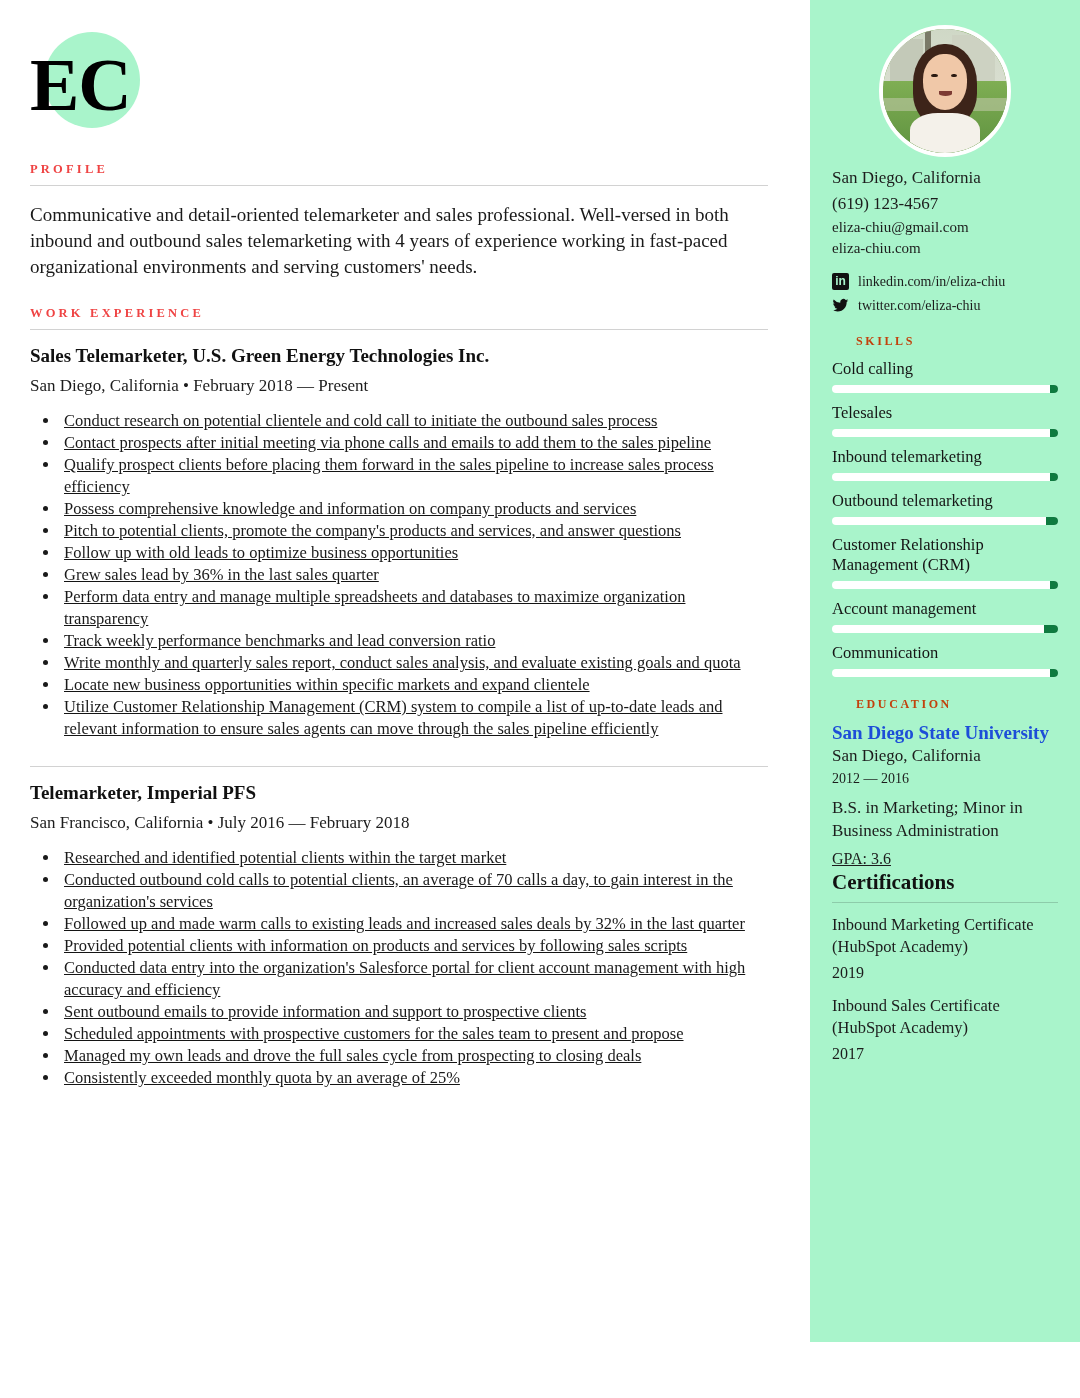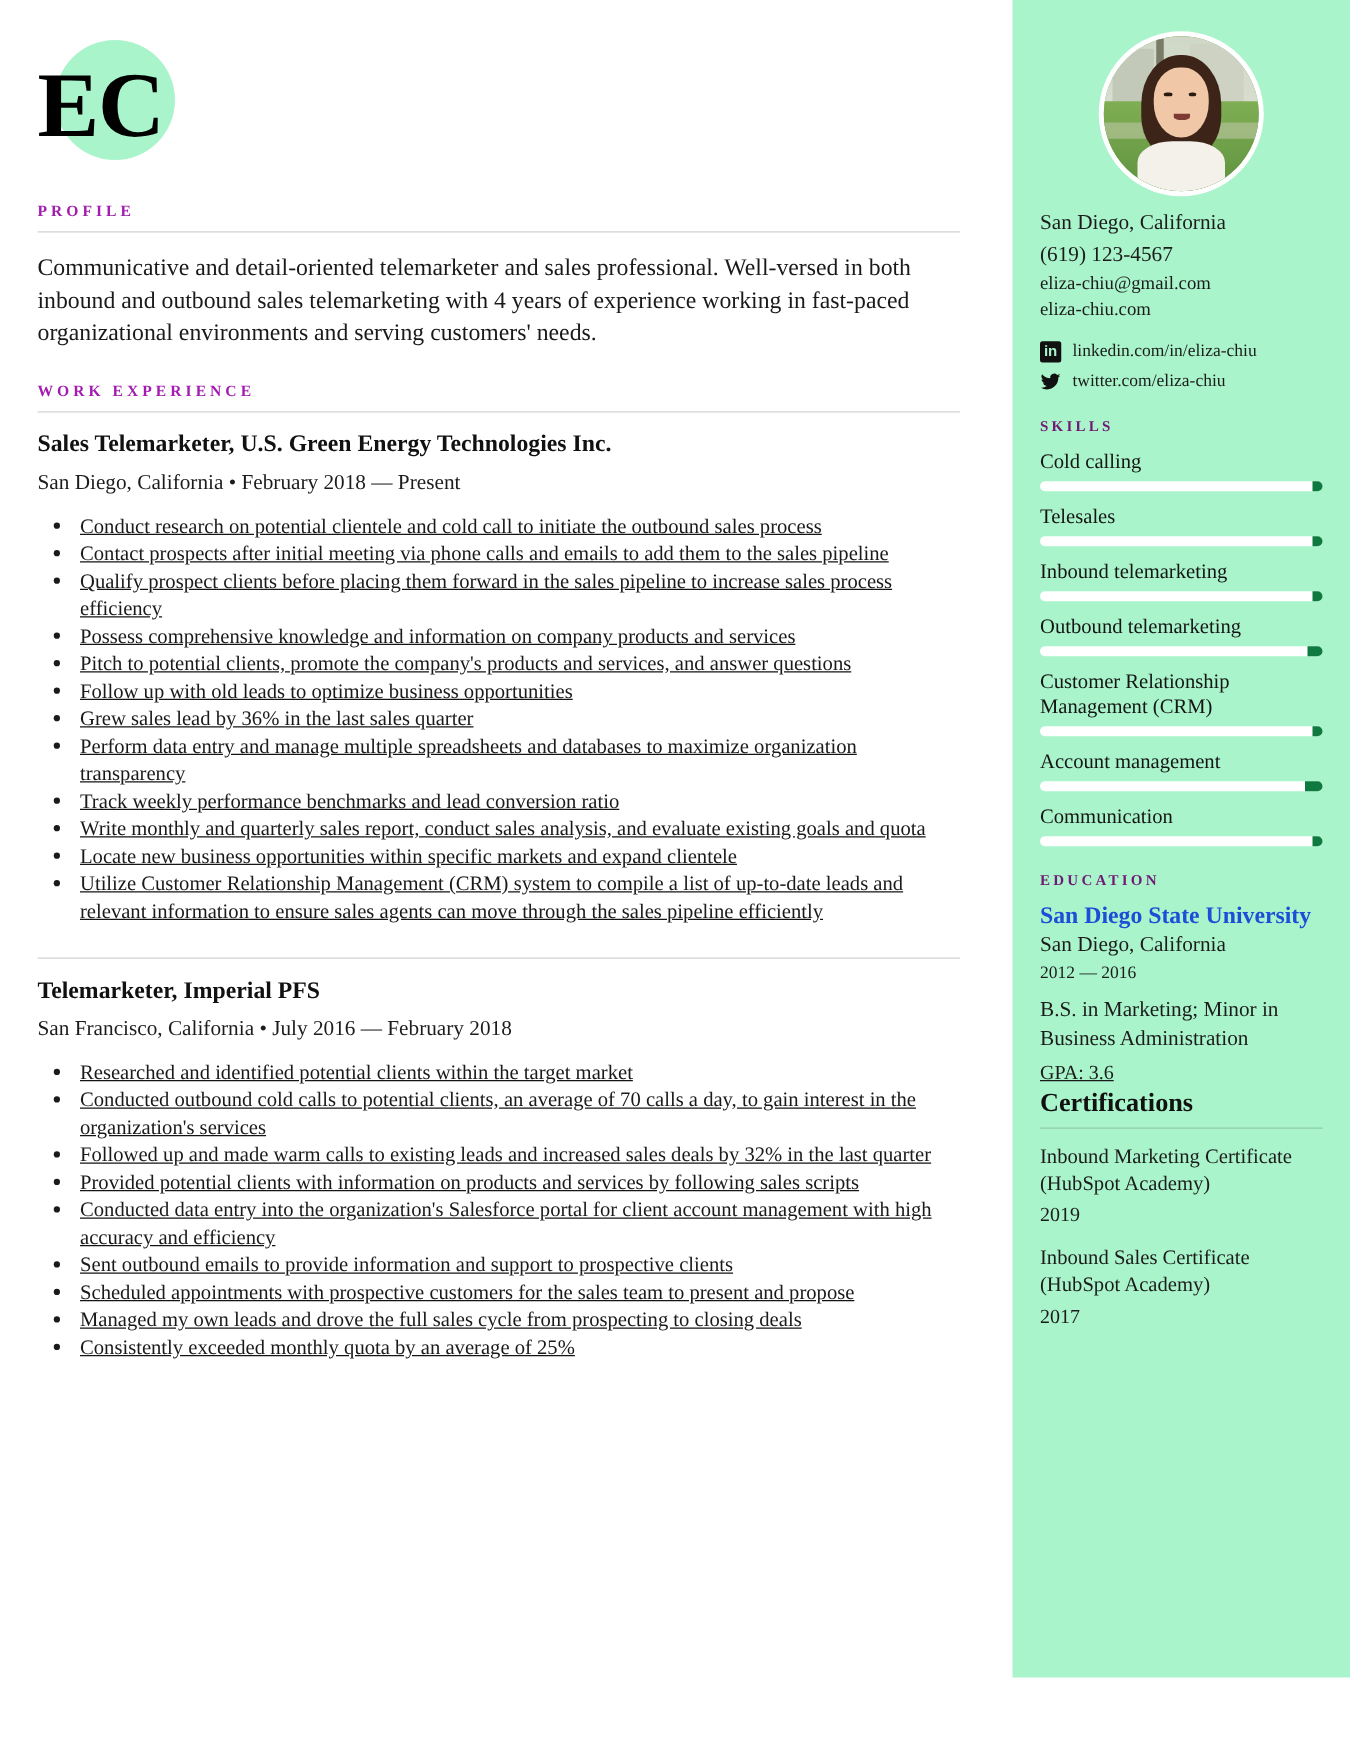--- a/index.html
+++ b/index.html
@@ -126,21 +126,22 @@
     color: #a9f4cb; font-family: "Liberation Sans", sans-serif;
     font-weight: bold; font-size: 12px; line-height: 17px; text-align: center;
   }
   .ic-tw { width: 17px; height: 17px; flex: 0 0 17px; }
 
   .side-head {
     margin-top: 20px;
     font-size: 12px;
     font-weight: bold;
     letter-spacing: 2.6px;
-    color: #701a75;
+    color: #c2410c;
+    margin-left: 24px;
   }
 
   .skill { margin-top: 10px; }
   .skill-name {
     font-size: 16.5px;
     line-height: 20px;
     color: #151515;
   }
   .bar {
     position: relative;
@@ -211,21 +212,21 @@
     font-weight: bold;
     letter-spacing: -1px;
     color: #000;
     line-height: 74px;
   }
   .sec-head {
     margin-top: 26px;
     font-size: 12.5px;
     font-weight: bold;
     letter-spacing: 3.2px;
-    color: #a21caf;
+    color: #ef4444;
   }
   .sec-rule {
     margin-top: 8px;
     height: 1px;
     background: #d2d2d2;
   }
   .summary {
     margin-top: 16px;
     font-size: 19px;
     line-height: 26px;

